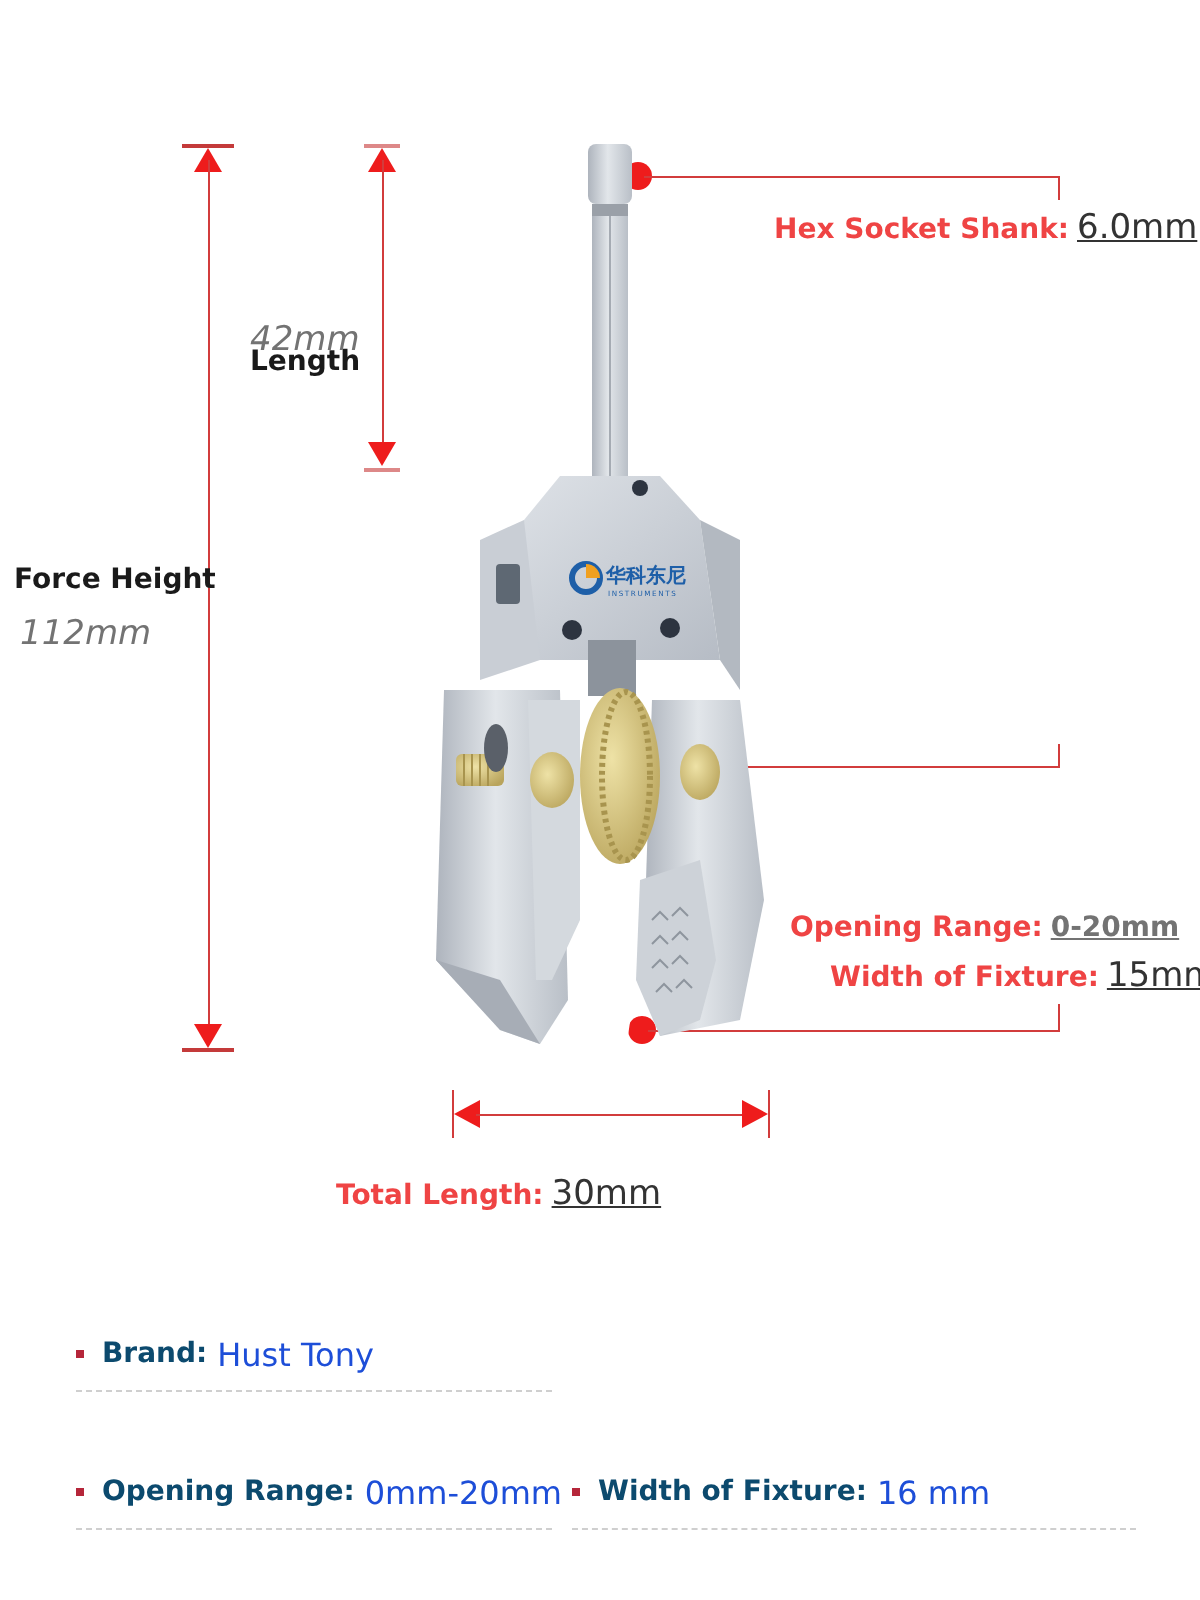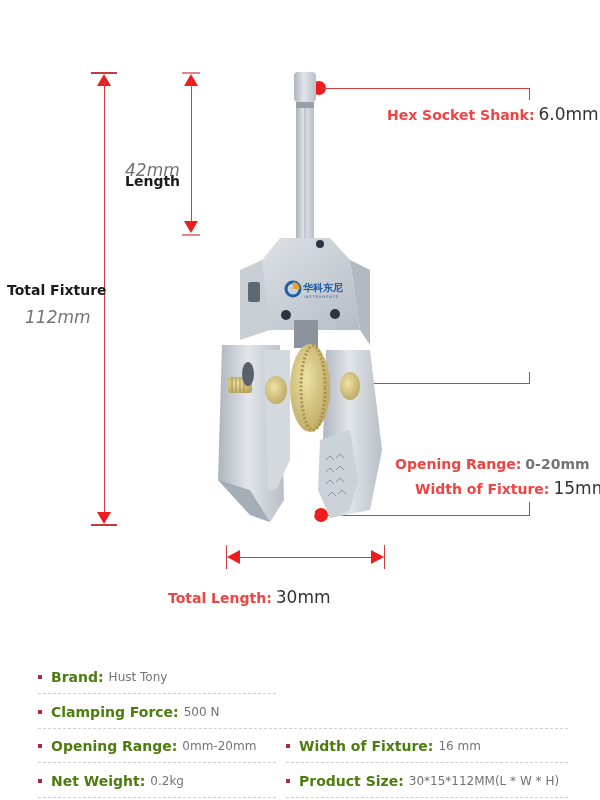--- a/index.html
+++ b/index.html
@@ -14,52 +14,52 @@
   .tri-down { position: absolute; width: 0; height: 0; border-left: 7px solid transparent; border-right: 7px solid transparent; border-top: 12px solid #ee1c1c; }
   .tri-left { position: absolute; width: 0; height: 0; border-top: 7px solid transparent; border-bottom: 7px solid transparent; border-right: 13px solid #ee1c1c; }
   .tri-right { position: absolute; width: 0; height: 0; border-top: 7px solid transparent; border-bottom: 7px solid transparent; border-left: 13px solid #ee1c1c; }
   .vcap { position: absolute; width: 1px; background: #d23c3c; }
   .dot { position: absolute; width: 14px; height: 14px; border-radius: 50%; background: #ee1c1c; }
 
   .lbl-bold { position: absolute; font-weight: bold; font-size: 14px; color: #1a1a1a; white-space: nowrap; }
   .lbl-val { position: absolute; font-size: 17px; color: #737373; white-space: nowrap; font-style: italic; }
   .lbl-inline { position: absolute; white-space: nowrap; font-size: 14px; }
   .lbl-inline b { font-weight: bold; color: #ef4444; }
-  .lbl-inline .v { font-size: 17px; color: #333; margin-left: 4px; }
+  .lbl-inline .v { font-size: 17px; color: #333; margin-left: 4px; text-decoration: underline; }
   .lbl-inline .v.sm { font-size: 14px; }
 
   
   .product { position: absolute; left: 210px; top: 70px; width: 190px; height: 470px; }
 
   
   .specs { position: absolute; left: 38px; top: 660px; width: 540px; }
   .spec-row { display: flex; height: 34.5px; align-items: center; position: relative; }
   .spec-cell { display: flex; align-items: center; white-space: nowrap; font-size: 14px; }
   .spec-cell.left { width: 248px; position: relative; }
   .spec-cell.right { flex: 1; position: relative; }
   .spec-cell .bullet { width: 4px; height: 4px; background: #b5263a; margin-right: 9px; display: inline-block; }
-  .spec-cell .k { font-weight: bold; color: #4d7c0f; margin-right: 5px; }
-  .spec-cell .val { color: #737373; font-size: 12px; }
+  .spec-cell .k { font-weight: bold; color: #0c4a6e; margin-right: 5px; }
+  .spec-cell .val { color: #1d4ed8; font-size: 16px; }
   .spec-cell.left::after, .spec-cell.right::after {
     content: ""; position: absolute; left: 0; right: 10px; bottom: -9px;
     border-bottom: 1px dashed #cfcfcf;
   }
 </style>
 </head>
 <body>
 
 <div>
   <div class="cap" style="left:91px; top:72px; width:26px;"></div>
   <div class="tri-up" style="left:97px; top:74px;"></div>
   <div class="vline" style="left:104px; top:80px; height:440px;"></div>
   <div class="tri-down" style="left:97px; top:512px;"></div>
   <div class="cap" style="left:91px; top:524px; width:26px;"></div>
 </div>
-<div class="lbl-bold" style="left:7px; top:282px;">Total Fixture</div>
-<div class="lbl-val" style="left:25px; top:307px;">112mm</div>
+<div class="lbl-bold" style="left:7px; top:282px;">Force Height</div>
+<div class="lbl-val" style="left:10px; top:307px;">112mm</div>
 
 <div>
   <div class="cap" style="left:182px; top:72px; width:18px; background:#d88;"></div>
   <div class="tri-up" style="left:184px; top:74px;"></div>
   <div class="vline" style="left:191px; top:80px; height:150px;"></div>
   <div class="tri-down" style="left:184px; top:221px;"></div>
   <div class="cap" style="left:182px; top:234px; width:18px; background:#d88;"></div>
 </div>
 <div class="lbl-bold" style="left:125px; top:137px;margin-top:36px;">Length</div>
 <div class="lbl-val" style="left:125px; top:160px;">42mm</div>
@@ -172,43 +172,26 @@
 
 <div class="specs">
   <div class="spec-row">
     <div class="spec-cell left">
       <span class="bullet"></span>
       <span class="k">Brand:</span>
       <span class="val">Hust Tony</span>
     </div>
   </div>
   <div class="spec-row">
-    <div class="spec-cell right">
-      <span class="bullet"></span>
-      <span class="k">Clamping Force:</span>
-      <span class="val">500 N</span>
-    </div>
   </div>
   <div class="spec-row">
     <div class="spec-cell left">
       <span class="bullet"></span>
       <span class="k">Opening Range:</span>
       <span class="val">0mm-20mm</span>
     </div>
     <div class="spec-cell right">
       <span class="bullet"></span>
       <span class="k">Width of Fixture:</span>
       <span class="val">16 mm</span>
     </div>
   </div>
-  <div class="spec-row">
-    <div class="spec-cell left">
-      <span class="bullet"></span>
-      <span class="k">Net Weight:</span>
-      <span class="val">0.2kg</span>
-    </div>
-    <div class="spec-cell right">
-      <span class="bullet"></span>
-      <span class="k">Product Size:</span>
-      <span class="val">30*15*112MM(L * W * H)</span>
-    </div>
-  </div>
 </div>
 
 </body></html>

